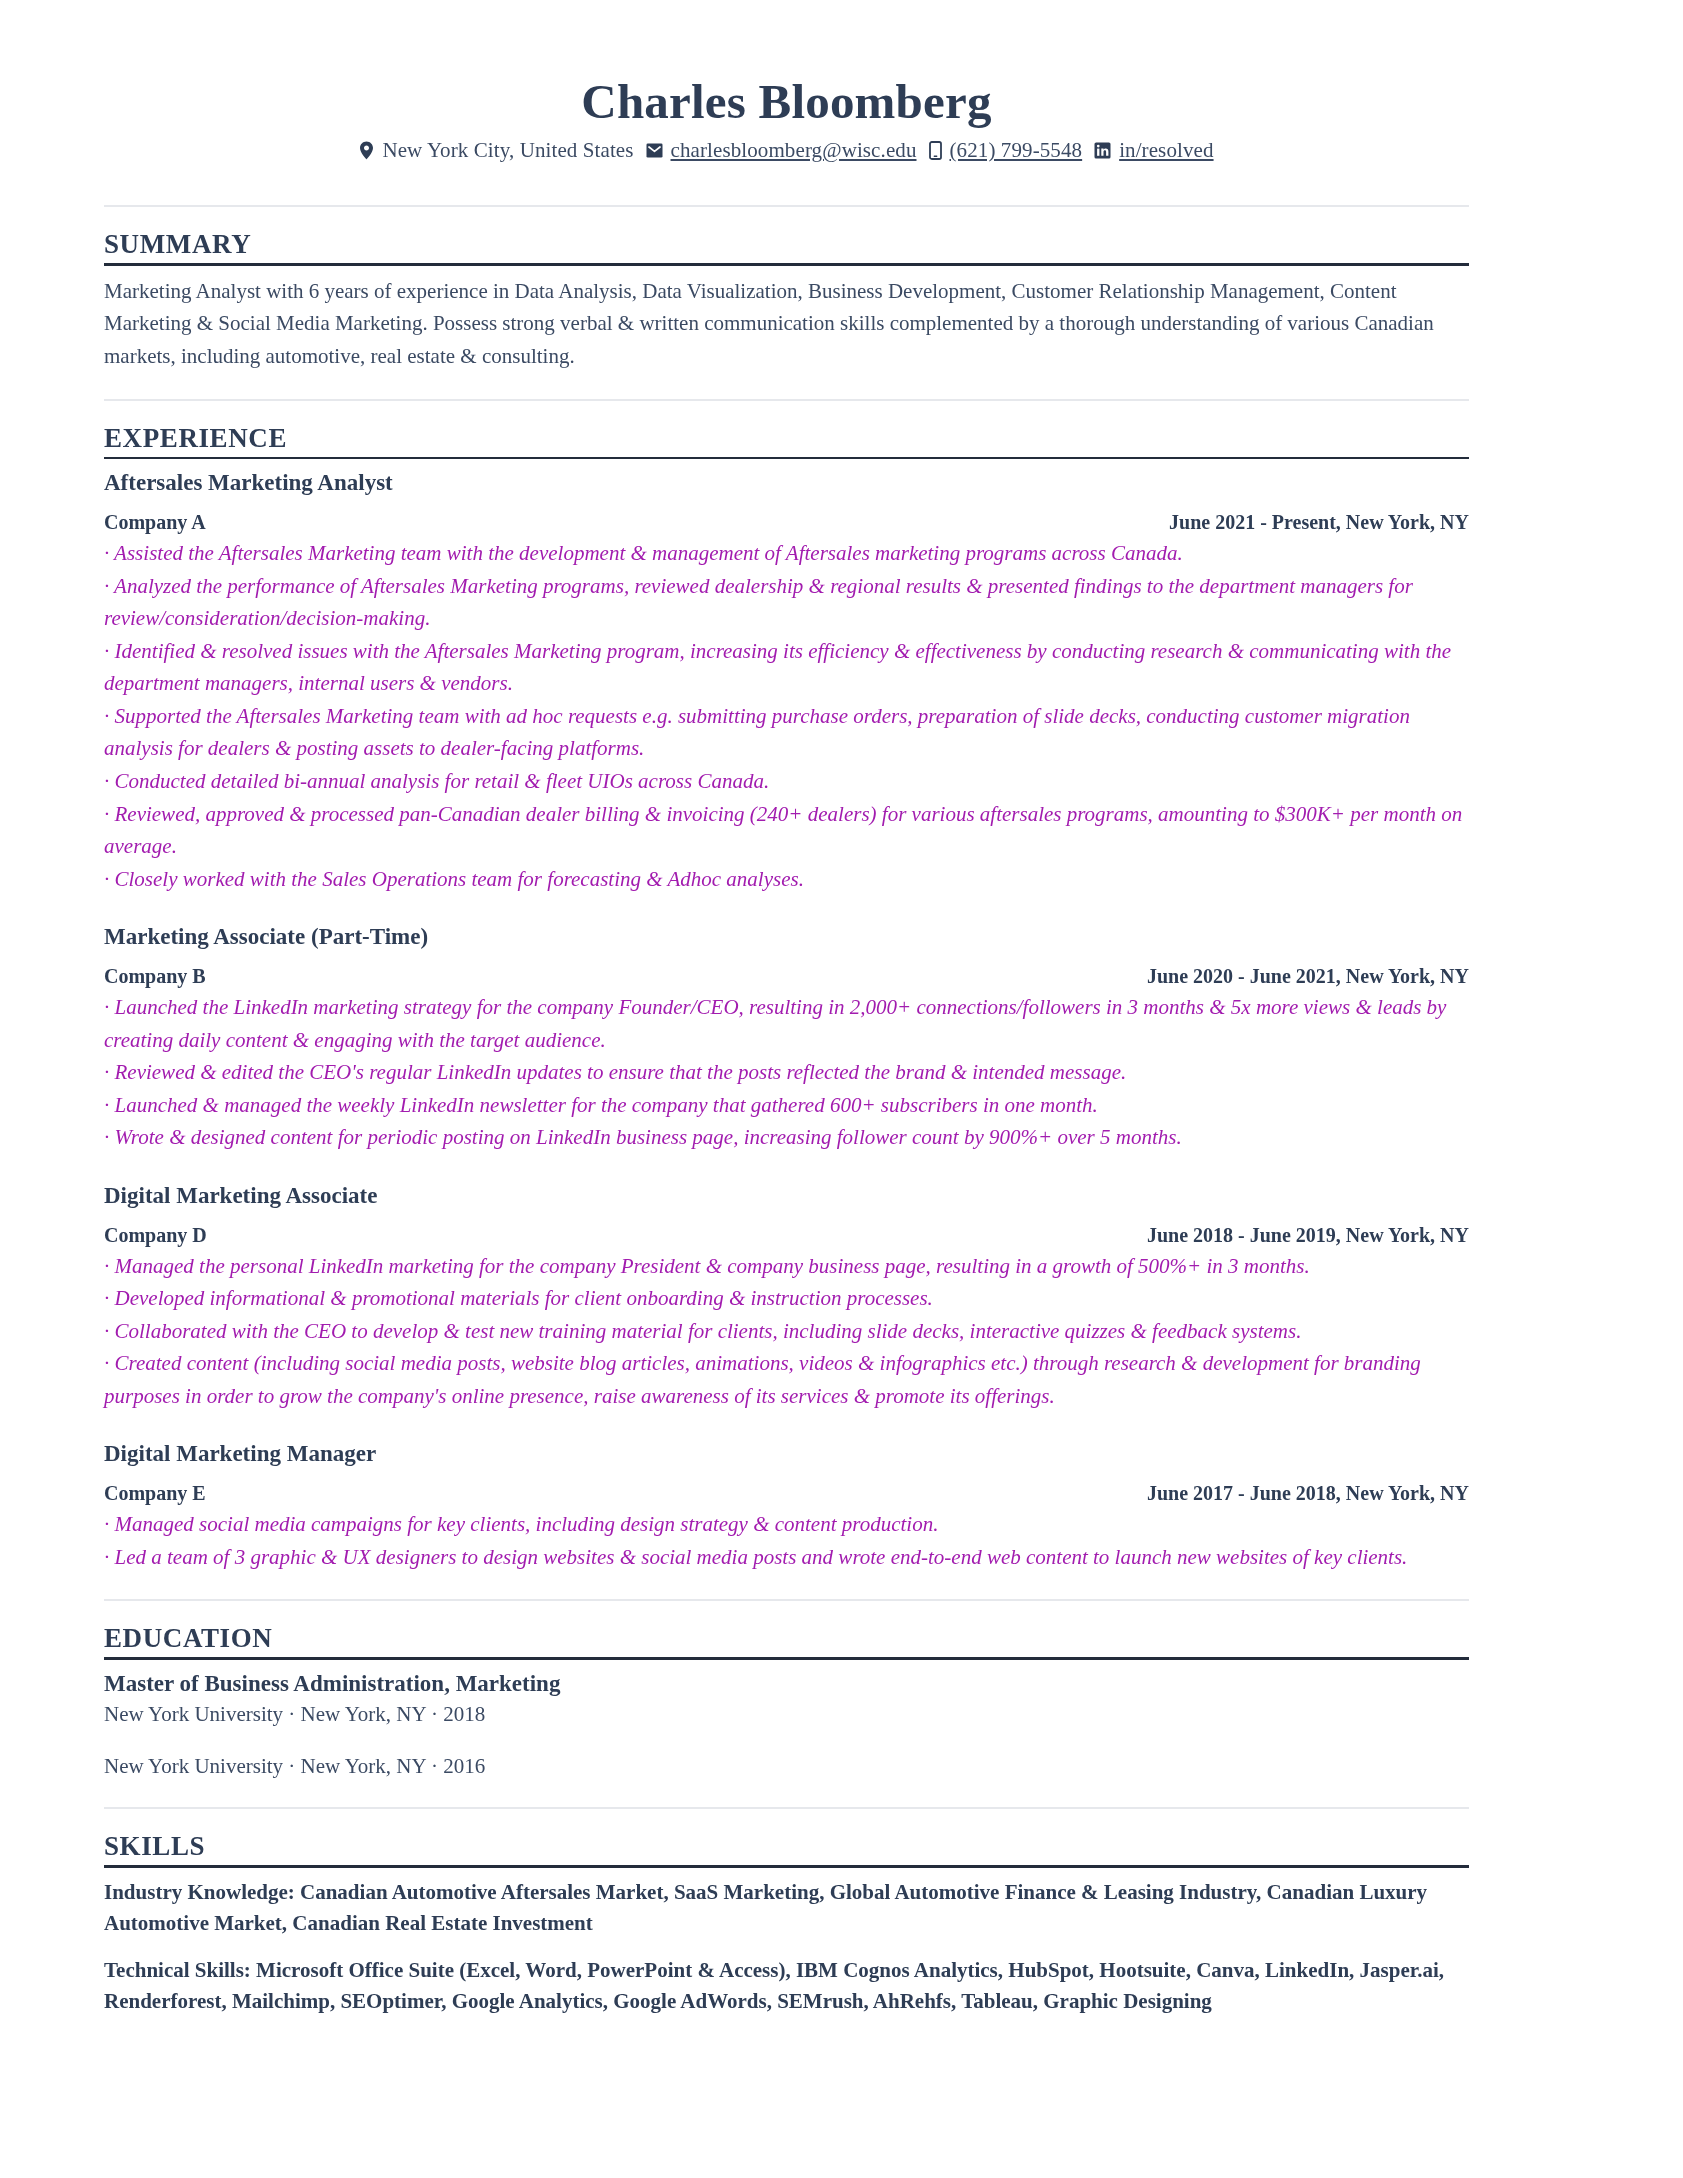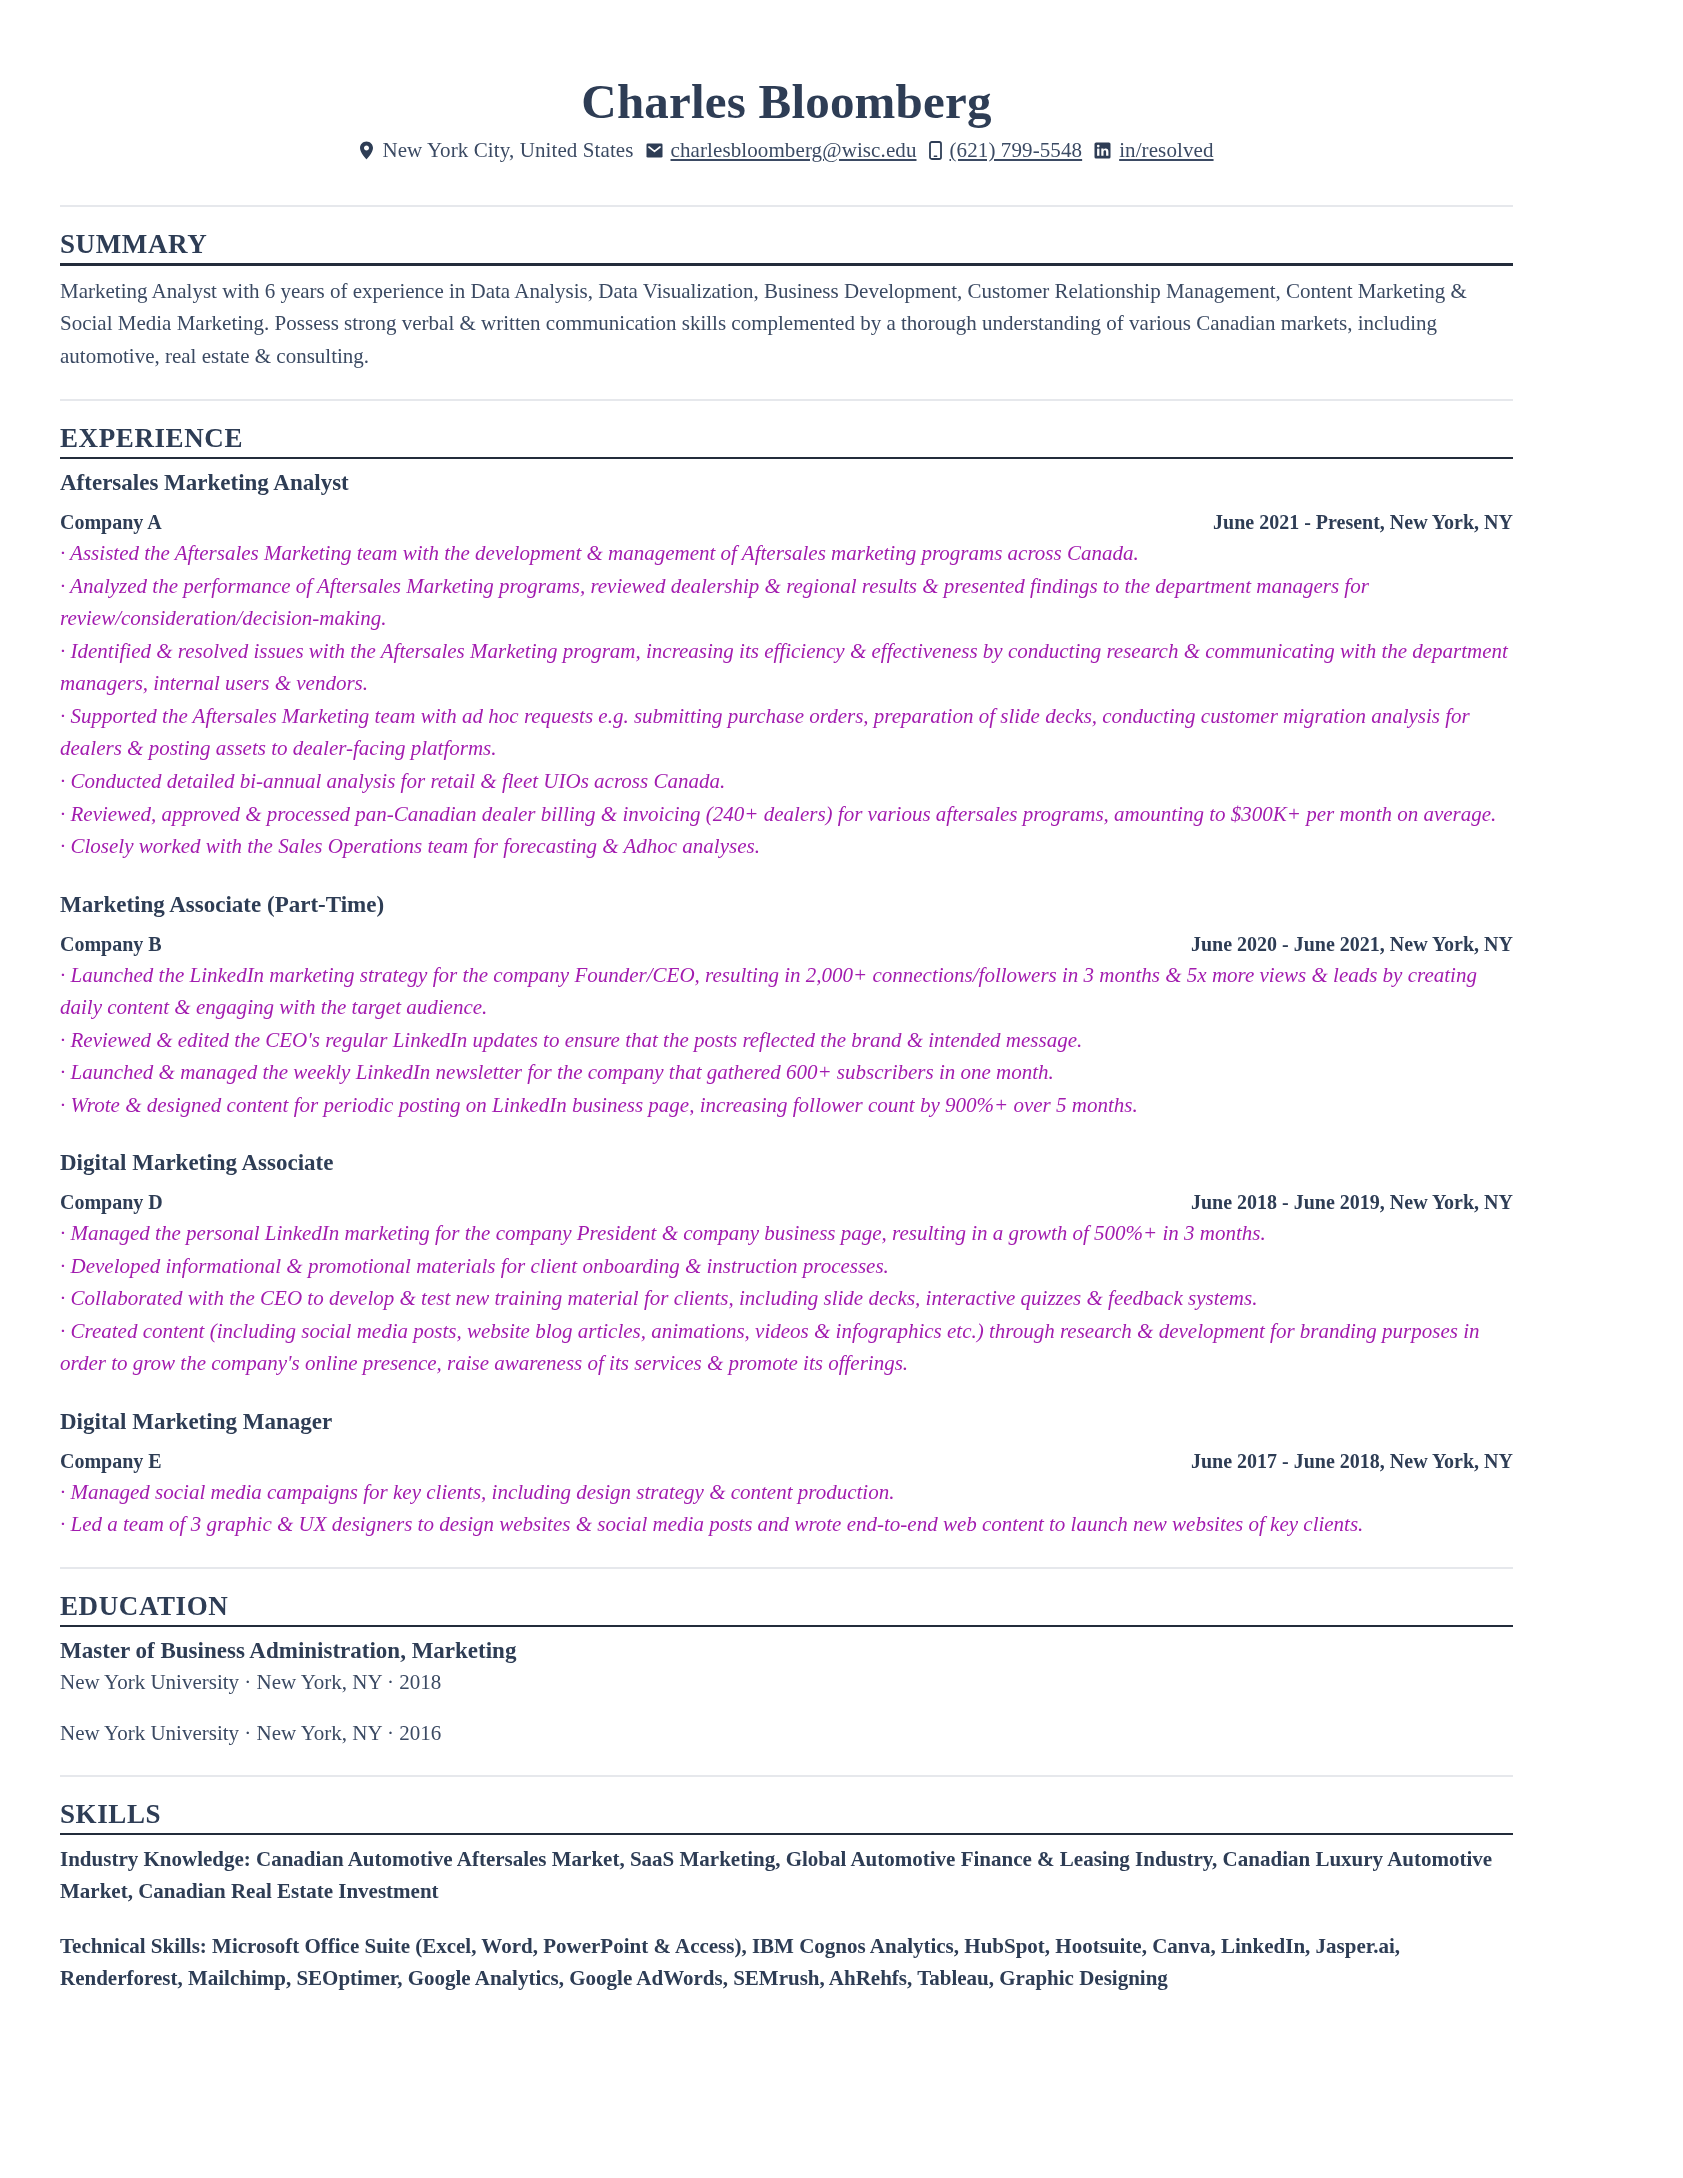--- a/index.html
+++ b/index.html
@@ -11,21 +11,21 @@
   body {
     font-family:"Liberation Serif", "DejaVu Serif", serif;
     color:#31415a;
     -webkit-font-smoothing:antialiased;
   }
   .page {
     position:relative;
     width:1573px;
     height:2178px;
     background:#ffffff;
-    padding:0 60px;
+    padding:0 104px;
   }
 
   
   .header { padding-top:75px; text-align:center; }
   .name {
     font-size:49px;
     font-weight:700;
     letter-spacing:0.2px;
     color:#2e3d55;
     line-height:1.12;
@@ -129,21 +129,21 @@
     margin-top:1px;
   }
 
   
   .skill-line {
     font-size:21px;
     font-weight:700;
     color:#2e3d55;
     line-height:1.5;
   }
-  .skill-line + .skill-line { margin-top:24px; }
+  .skill-line + .skill-line { margin-top:15px; }
 </style>
 </head>
 <body>
 
 <div class="page">
 
   <div class="header">
     <div class="name">Charles Bloomberg</div>
     <div class="contact-line">
 

